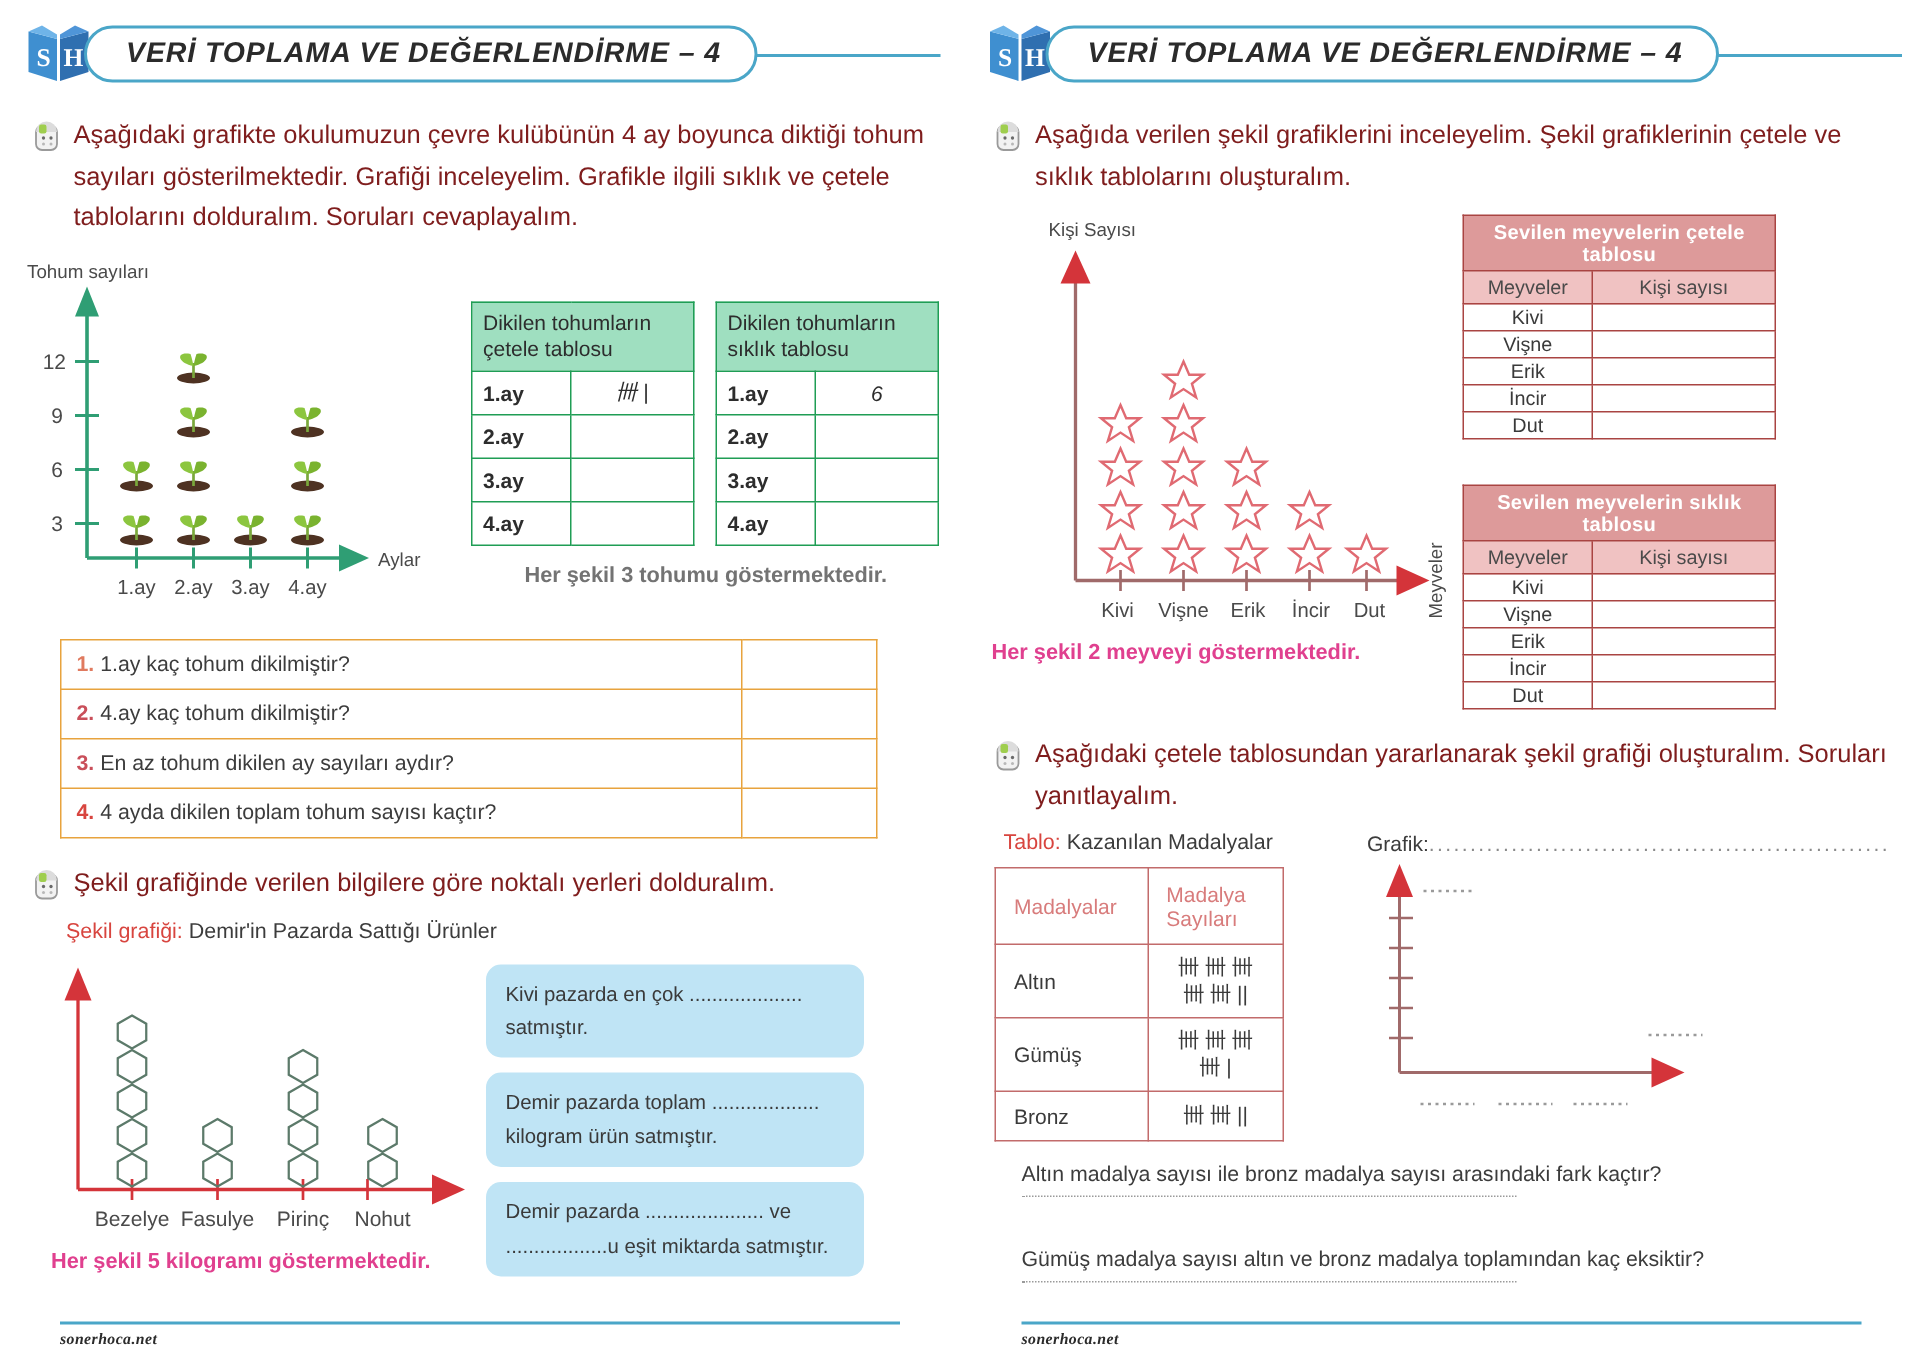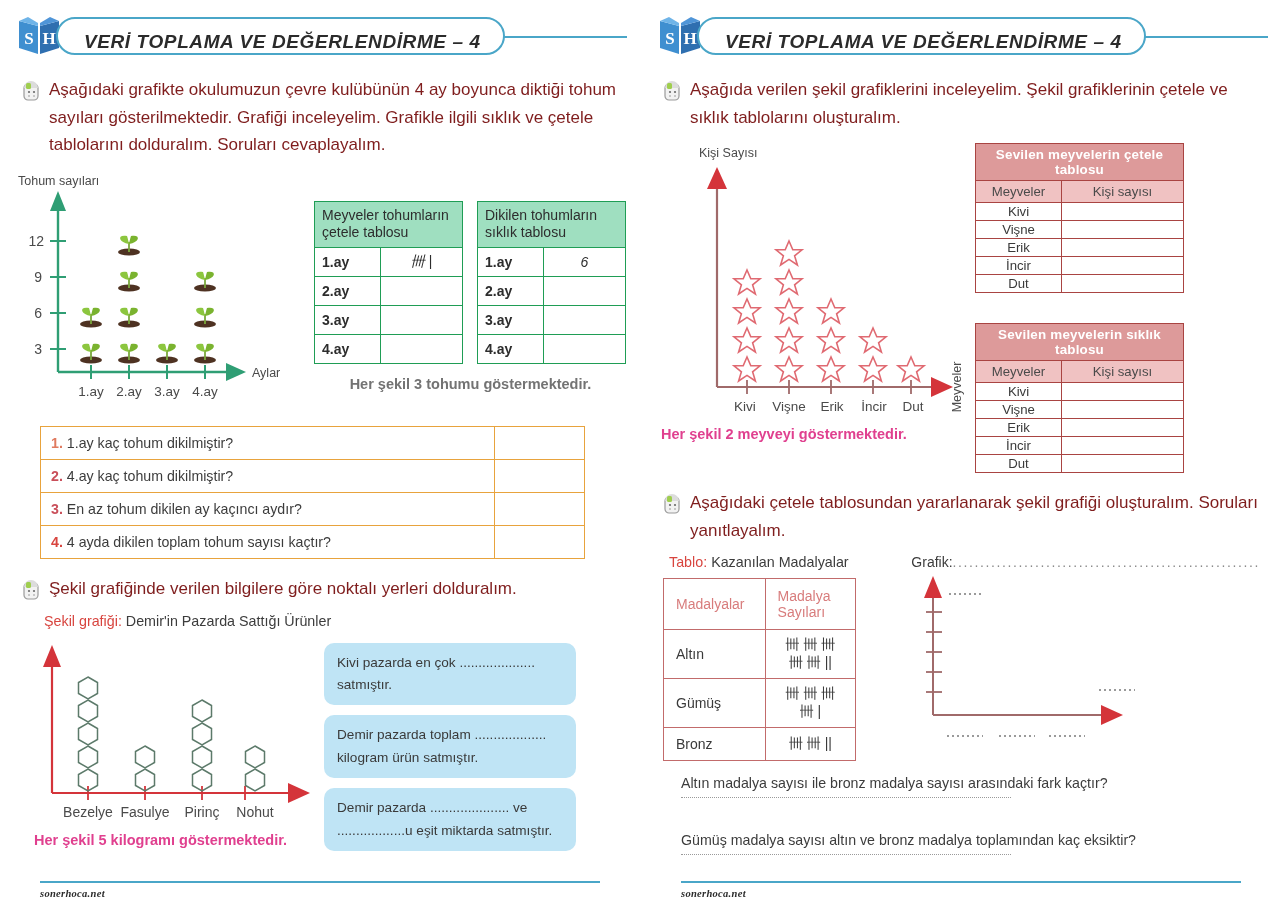--- a/index.html
+++ b/index.html
@@ -18,21 +18,21 @@
 
   
   .hdr { position: relative; height: 56px; margin: 10px 14px 0 14px; }
   .logo {
     position: absolute; left: 2px; top: 4px; width: 46px; height: 44px;
   }
   .title-pill {
     position: absolute; left: 42px; top: 7px; height: 38px;
     border: 2px solid #4aa6c8; border-radius: 19px;
     background: #fff; padding: 0 22px 0 26px;
-    display: flex; align-items: flex-end;
+    display: flex; align-items: center;
   }
   .title-pill .t {
     font-size: 19px; font-style: italic; font-weight: 600;
     letter-spacing: .6px; color: #2b2b2b; white-space: nowrap;
   }
   .hdr-rule {
     position: absolute; top: 26px; height: 2px; background: #4aa6c8;
     left: 300px; right: 0;
   }
   .page-right .hdr-rule { left: 310px; }
@@ -218,21 +218,21 @@
           <use href="#seed" x="191" y="148"></use>
           <use href="#seed" x="191" y="112"></use>
         </svg>
       </div>
 
       <div style="flex:1;">
         <div class="tbl-wrap">
           <table class="g">
             <tbody>
                 <tr>
-                  <th colspan="2">Meyveler tohumların çetele tablosu</th>
+                  <th colspan="2">Dikilen tohumların çetele tablosu</th>
                 </tr>
             <tr>
               <td class="k">1.ay</td>
               <td class="v">卌  |</td>
             </tr>
             <tr>
               <td class="k">2.ay</td>
               <td class="v"></td>
             </tr>
             <tr>
@@ -288,21 +288,21 @@
       <tr>
         <td class="qn">
           <span class="qnum" style="color:#c94f5a">2.</span>
           <span>4.ay kaç tohum dikilmiştir?</span>
         </td>
         <td class="qa"></td>
       </tr>
       <tr>
         <td class="qn">
           <span class="qnum" style="color:#c94f5a">3.</span>
-          <span>En az tohum dikilen ay kaçıncı aydır?</span>
+          <span>En az tohum dikilen ay sayıları aydır?</span>
         </td>
         <td class="qa"></td>
       </tr>
       <tr>
         <td class="qn">
           <span class="qnum" style="color:#d8453f">4.</span>
           <span>4 ayda dikilen toplam tohum sayısı kaçtır?</span>
         </td>
         <td class="qa"></td>
       </tr>

